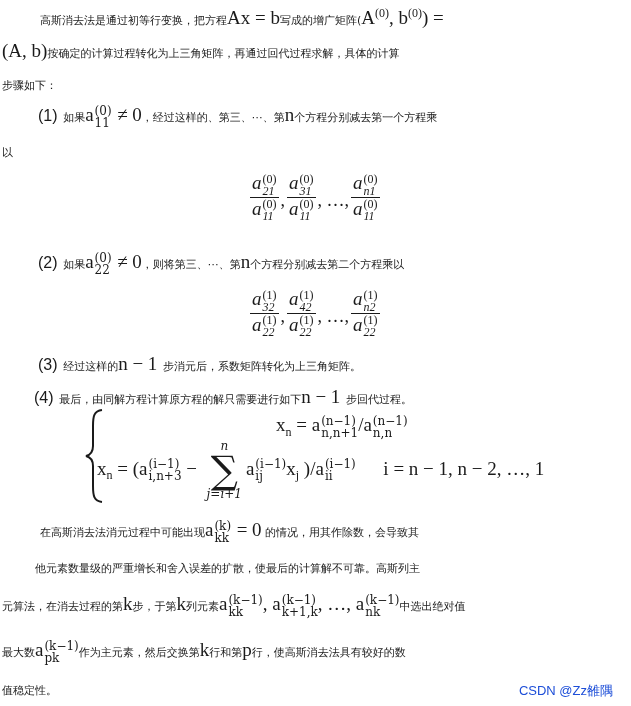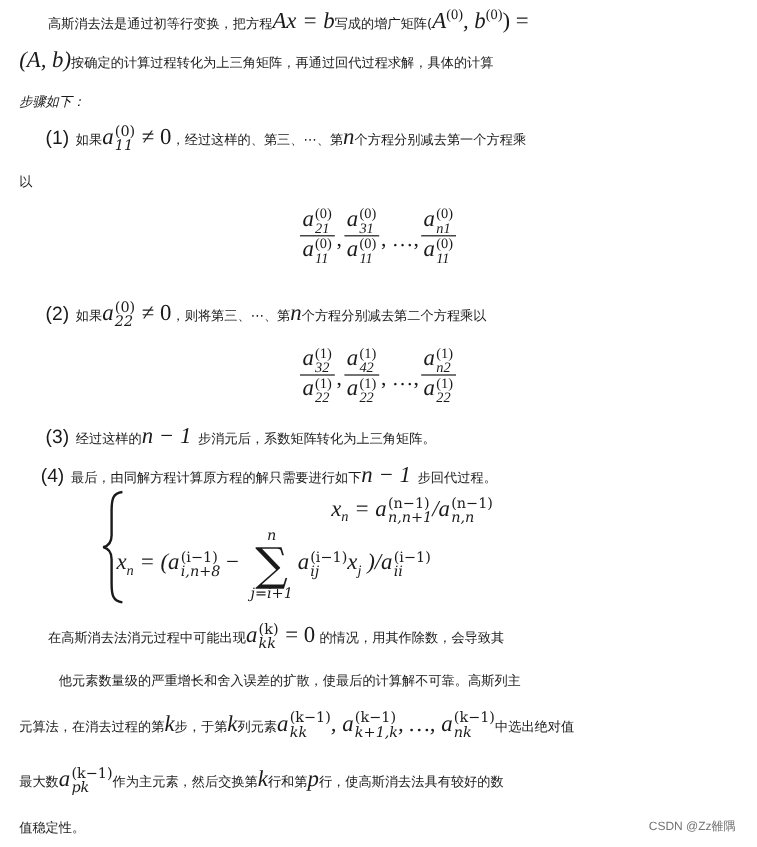--- a/index.html
+++ b/index.html
@@ -1,50 +1,50 @@
 <!DOCTYPE html>
 <html><head>
 <meta charset="utf-8">
 <style>
   html, body { margin: 0; padding: 0; background: #ffffff; }
   body {
     width: 631px; height: 706px; position: relative; overflow: hidden;
     font-family: "DejaVu Serif", "Liberation Serif", serif;
     color: #1a1a1a;
   }
-  .line { position: absolute; left: 16px; white-space: nowrap; font-size: 17.5px; line-height: 24px; }
+  .line { position: absolute; left: 2px; white-space: nowrap; font-size: 17.5px; line-height: 24px; }
   .cjk { font-family: "DejaVu Sans", "Liberation Sans", sans-serif; font-size: 11px; }
-  .m { font-family: "Liberation Serif", "DejaVu Serif", serif; font-style: italic; font-size: 19px; }
+  .m { font-family: "Liberation Serif", "DejaVu Serif", serif; font-size: 19px; }
   .mr { font-family: "Liberation Serif", "DejaVu Serif", serif; font-style: normal; font-size: 19px; }
   sup, sub { font-size: 12px; line-height: 0; }
   .supsub { display: inline-block; vertical-align: middle; line-height: 12px; text-align: left; font-size: 12px; margin-left: 1px; }
   .supsub .s { display: block; font-style: normal; }
-  .supsub .b { display: block; font-style: italic; }
+  .supsub .b { display: block; }
   .num { font-family: "Liberation Sans", "DejaVu Sans", sans-serif; font-size: 16px; }
   .frac-row { position: absolute; display: flex; align-items: center; font-family: "Liberation Serif", serif; }
   .frac { display: inline-flex; flex-direction: column; align-items: center; }
   .frac .top, .frac .bot { padding: 0 2px; font-style: italic; font-size: 19px; line-height: 22px; white-space: nowrap; }
   .frac .top { border-bottom: 1px solid #1a1a1a; }
   .sep { font-size: 18px; margin: 0 2px; align-self: center; padding-top: 6px; }
   .brace { position: absolute; left: 84px; top: 408px; font-family: "DejaVu Serif", serif; }
-  .watermark { position: absolute; right: 18px; top: 682px; font-family: "Liberation Sans", "DejaVu Sans", sans-serif; font-size: 10px; color: #737373; }
+  .watermark { position: absolute; right: 18px; top: 682px; font-family: "Liberation Sans", "DejaVu Sans", sans-serif; font-size: 13px; color: #1d4ed8; }
   .sum { display: inline-flex; flex-direction: column; align-items: center; vertical-align: middle; margin: 0 4px; }
   .sum .lim { font-size: 12px; font-style: italic; line-height: 12px; }
   .sum .sig { font-size: 38px; line-height: 36px; font-style: normal; }
 </style>
 </head>
 <body>
 
 <div class="line" style="top:6px; left:40px;">
   <span class="cjk">高斯消去法是通过初等行变换，把方程</span><span class="m">Ax = b</span><span class="cjk">写成的增广矩阵(</span><span class="m">A</span><sup class="mr" style="font-size:12px">(0)</sup><span class="m">, b</span><sup class="mr" style="font-size:12px">(0)</sup><span class="mr">) =</span>
 </div>
 <div class="line" style="top:39px;">
   <span class="m">(A, b)</span><span class="cjk">按确定的计算过程转化为上三角矩阵，再通过回代过程求解，具体的计算</span>
 </div>
-<div class="line" style="top:71px;font-style:italic;">
+<div class="line" style="top:71px;">
   <span class="cjk">步骤如下：</span>
 </div>
 
 <div class="line" style="top:103px; left:38px;">
   <span class="num">(1)</span>
   <span class="cjk">如果</span><span class="m">a</span><span class="supsub"><span class="s">(0)</span><span class="b">11</span></span>
   <span class="mr">≠ 0</span><span class="cjk">，经过这样的、第三、⋯、第</span><span class="m">n</span><span class="cjk">个方程分别减去第一个方程乘</span>
 </div>
 <div class="line" style="top:138px;">
   <span class="cjk">以</span>
@@ -98,26 +98,27 @@
   <span class="cjk">最后，由同解方程计算原方程的解只需要进行如下</span><span class="m">n − 1</span> <span class="cjk">步回代过程。</span>
 </div>
 
 <svg class="brace" width="20" height="96" viewBox="0 0 20 96">
   <path d="M18 2 C10 3 9 8 9 18 L9 38 C9 44 6 47 2 48 C6 49 9 52 9 58 L9 78 C9 88 10 93 18 94" fill="none" stroke="#1a1a1a" stroke-width="2"></path>
 </svg>
 <div class="line" style="top:413px; left:276px;">
   <span class="m">x</span><sub class="m" style="font-size:12px">n</sub><span class="m"> = a</span><span class="supsub"><span class="s">(n−1)</span><span class="b">n,n+1</span></span><span class="m">/a</span><span class="supsub"><span class="s">(n−1)</span><span class="b">n,n</span></span>
 </div>
 <div class="line" style="top:440px; left:97px; line-height:54px;">
-  <span class="m">x</span><sub class="m" style="font-size:12px">n</sub><span class="m"> = (a</span><span class="supsub"><span class="s">(i−1)</span><span class="b">i,n+8</span></span><span class="mr"> −</span>
+  <span class="m">x</span><sub class="m" style="font-size:12px">n</sub><span class="m"> = (a</span><span class="supsub"><span class="s">(i−1)</span><span class="b">i,n+3</span></span><span class="mr"> −</span>
   <span class="sum">
       <span class="lim">n</span>
       <span class="sig">∑</span>
       <span class="lim">j=i+1</span>
     </span><span class="m">a</span><span class="supsub"><span class="s">(i−1)</span><span class="b">ij</span></span><span class="m">x</span><sub class="m" style="font-size:12px">j</sub><span class="m"> )/a</span><span class="supsub"><span class="s">(i−1)</span><span class="b">ii</span></span>
+  <span class="m" style="margin-left:22px">i = n − 1, n − 2, …, 1</span>
 </div>
 
 <div class="line" style="top:518px; left:40px;">
   <span class="cjk">在高斯消去法消元过程中可能出现</span><span class="m">a</span><span class="supsub"><span class="s">(k)</span><span class="b">kk</span></span>
   <span class="mr">= 0</span><span class="cjk"> 的情况，用其作除数，会导致其</span>
 </div>
 <div class="line" style="top:554px;padding-left:33px;">
   <span class="cjk">他元素数量级的严重增长和舍入误差的扩散，使最后的计算解不可靠。高斯列主</span>
 </div>
 <div class="line" style="top:592px;">

